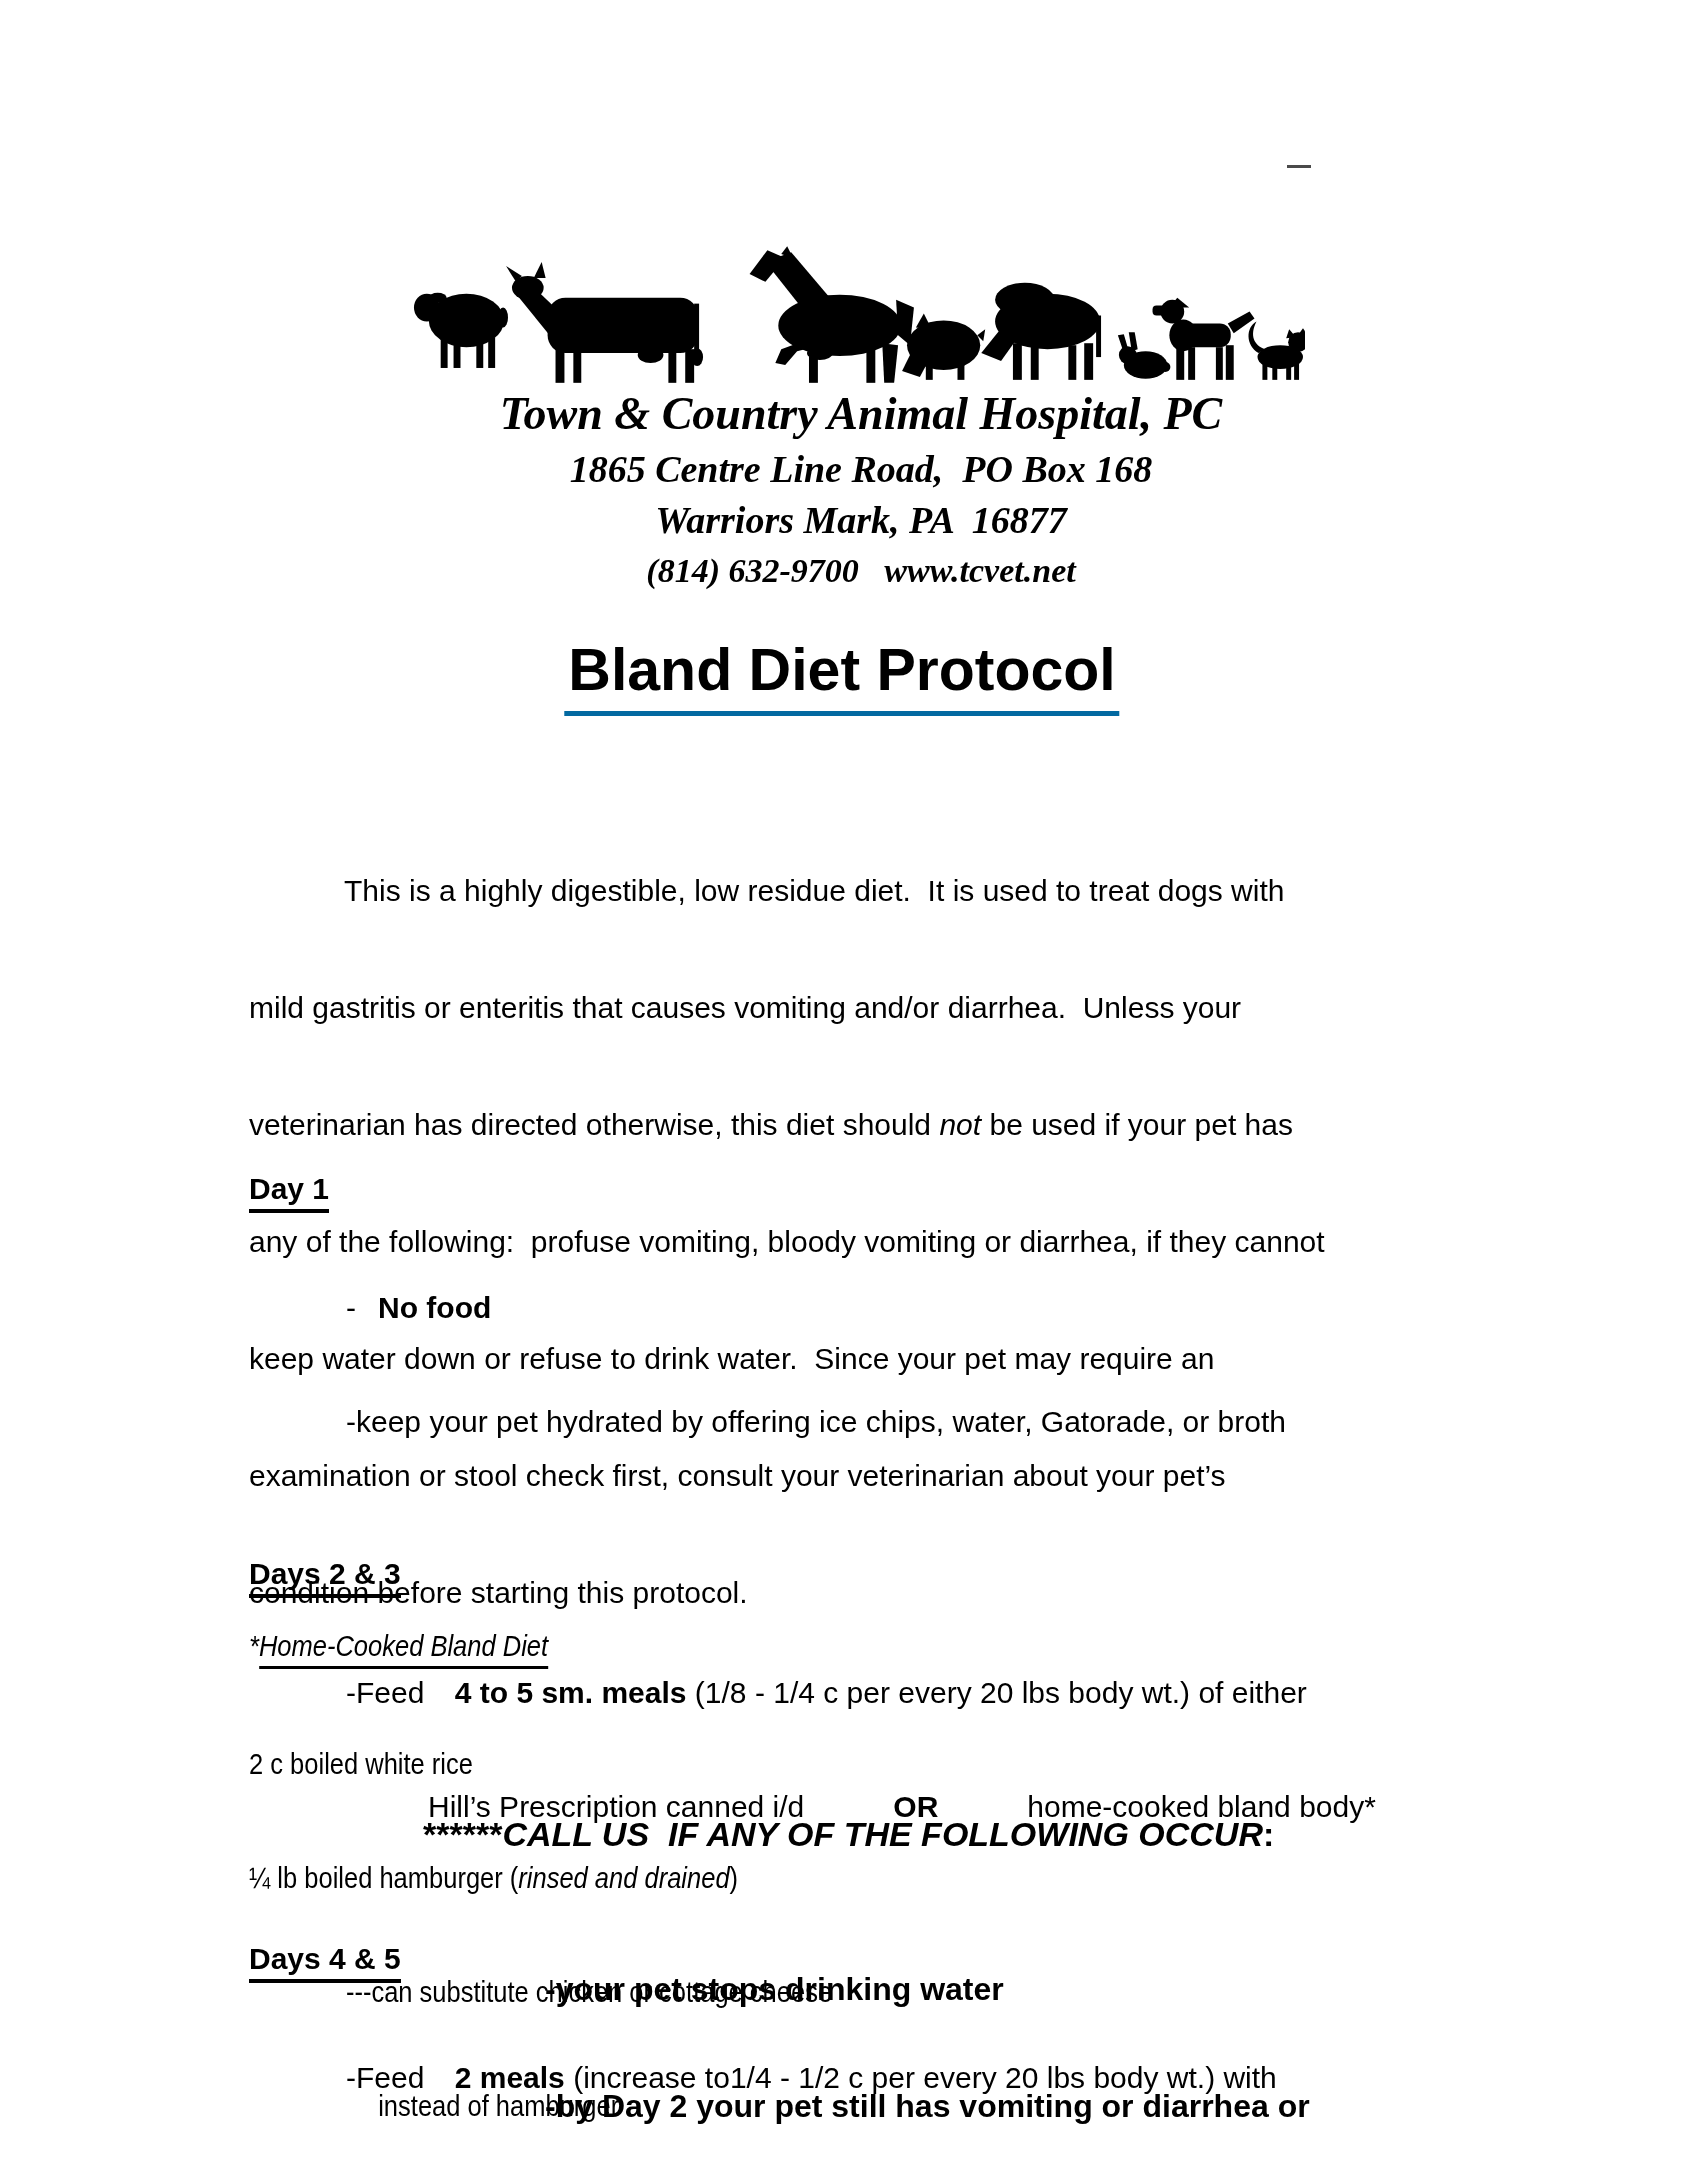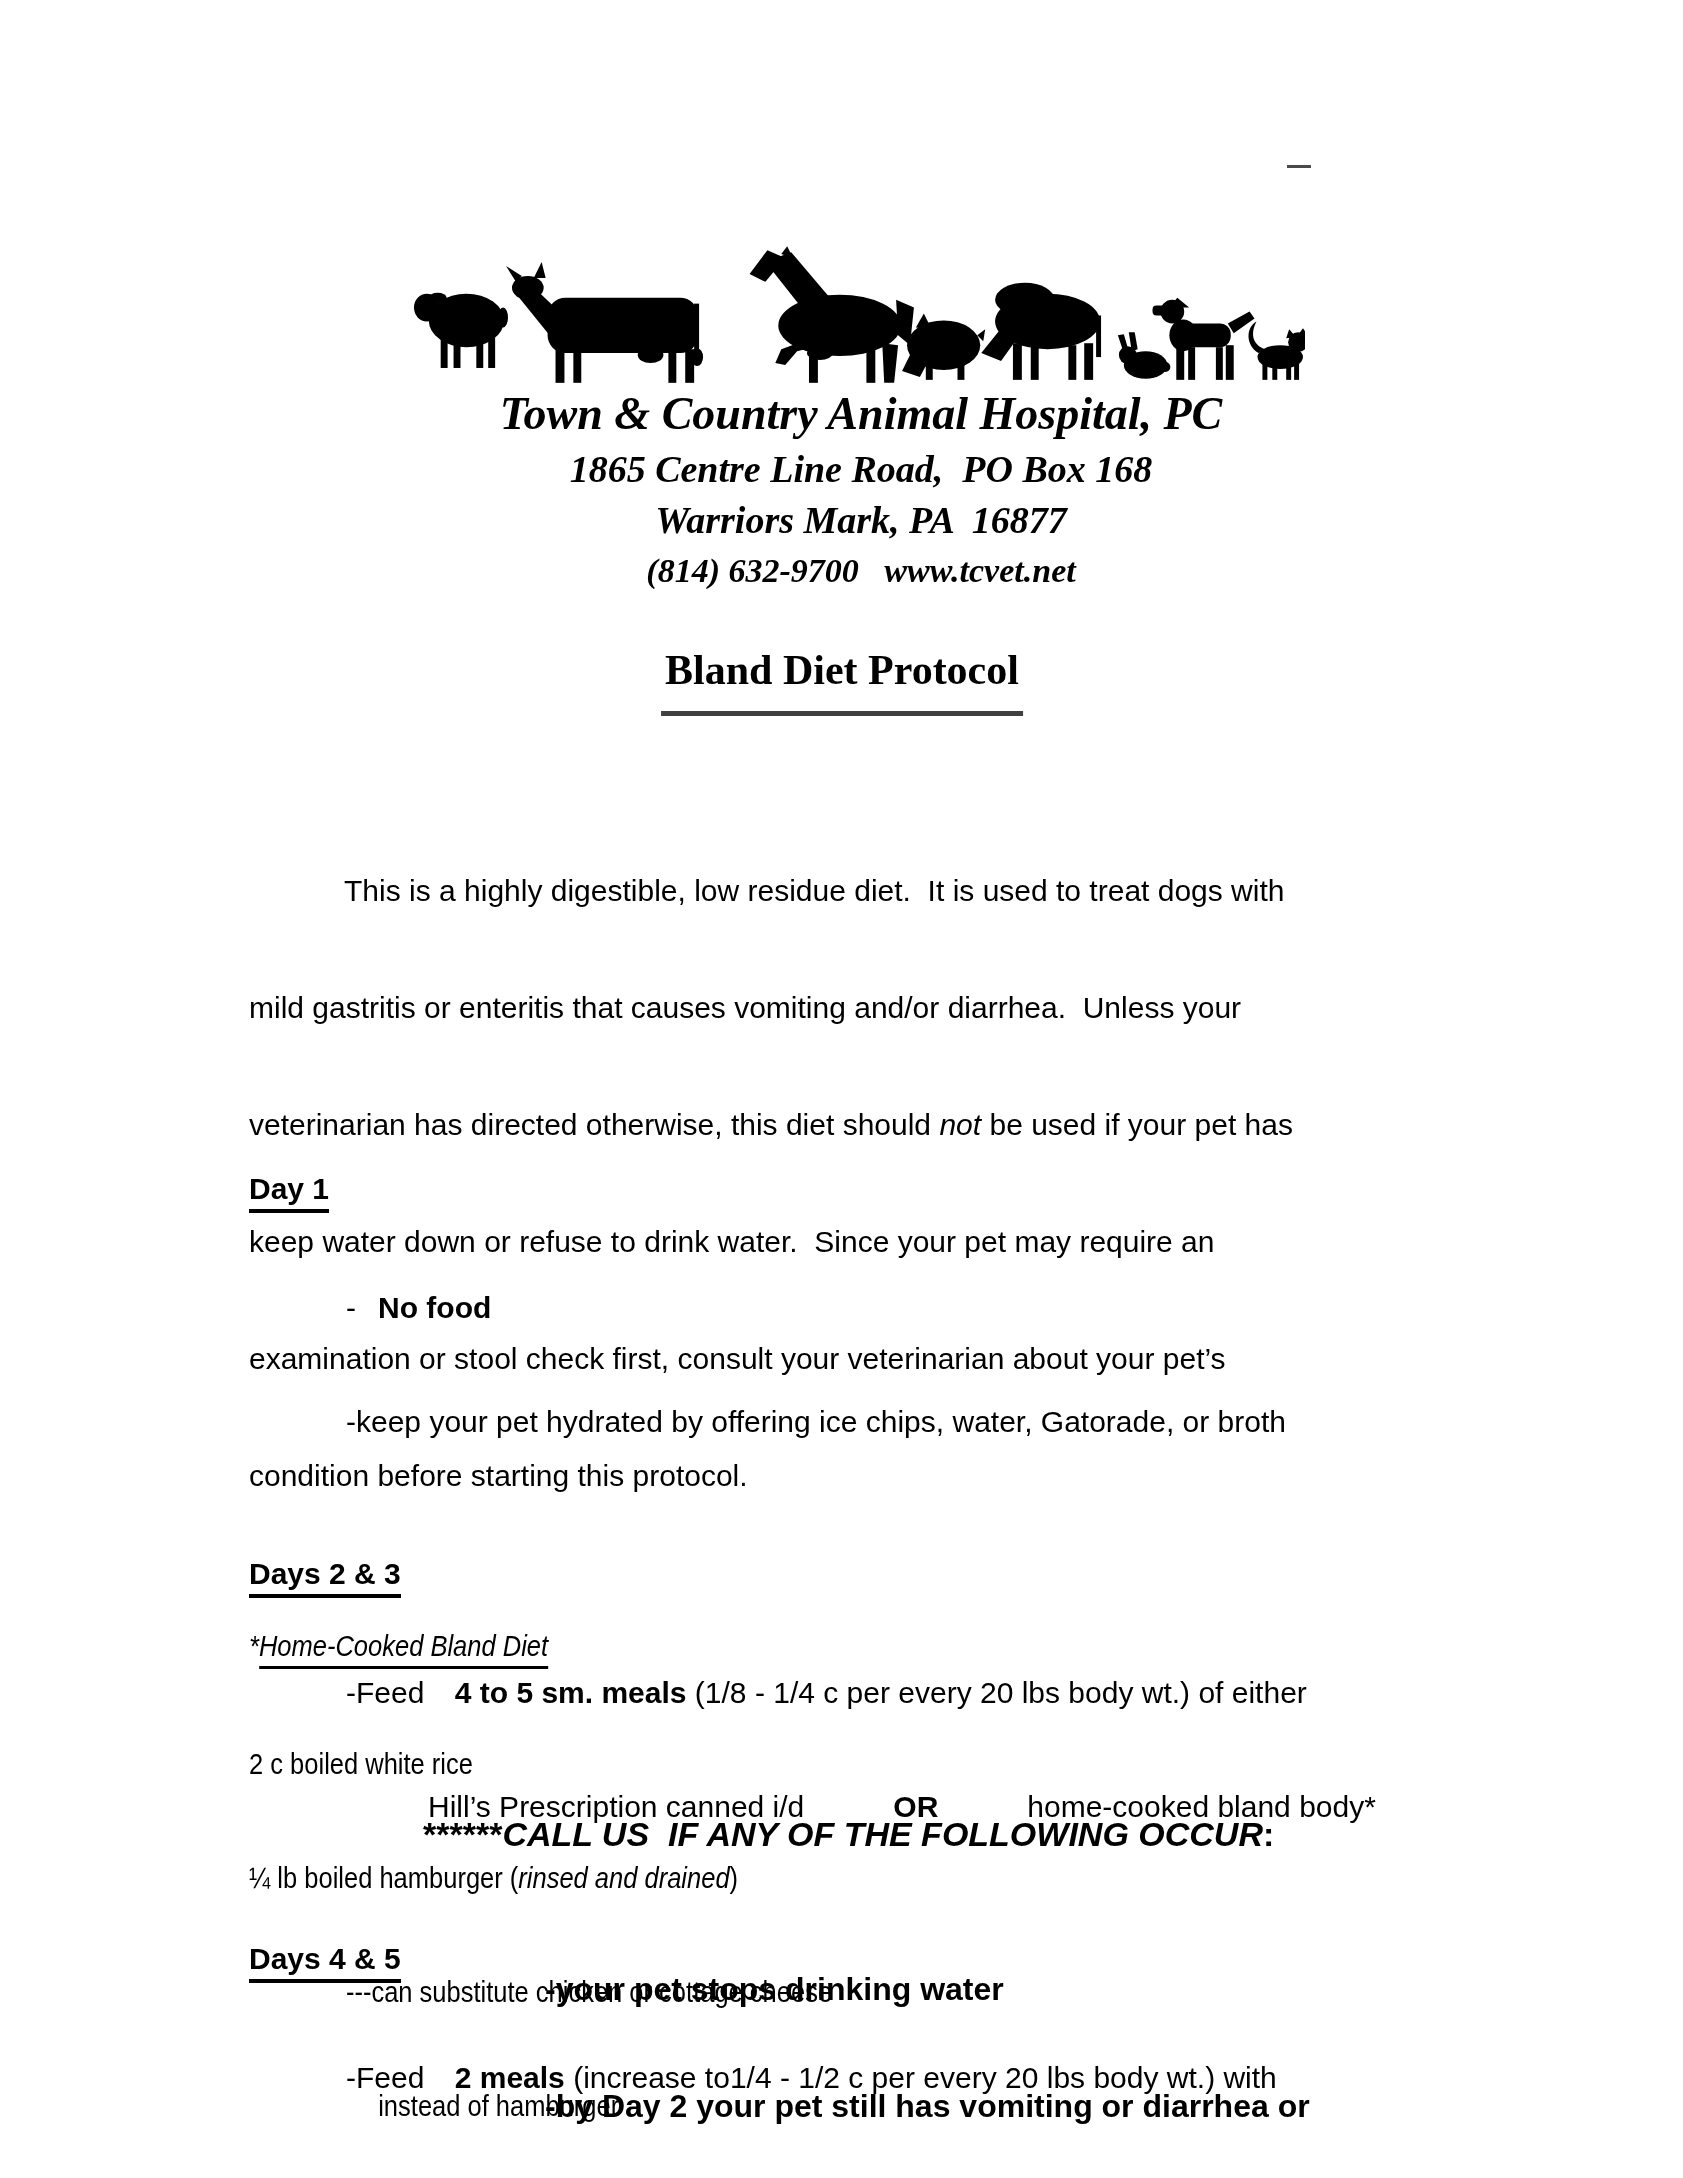--- a/index.html
+++ b/index.html
@@ -12,22 +12,22 @@
   .logo svg{display:block;}
   
   .hline{position:absolute;left:861px;transform:translateX(-50%);white-space:pre;
          font-family:"Liberation Serif","DejaVu Serif",serif;font-style:italic;font-weight:700;}
   .hname{top:388px;font-size:46px;line-height:51px;}
   .haddr1{top:446px;font-size:38px;line-height:46px;}
   .haddr2{top:497px;font-size:38px;line-height:46px;}
   .hphone{top:550px;font-size:34px;line-height:42px;}
   
   .title{position:absolute;left:842px;top:640px;transform:translateX(-50%);white-space:pre;
-         font-family:Liberation Serif, serif;font-weight:700;font-size:42px;line-height:61px;
-         border-bottom:5px solid #404040;padding:0 4px 10px 4px;}
+         font-family:Liberation Sans, sans-serif;font-weight:700;font-size:59px;line-height:61px;
+         border-bottom:5px solid #0369a1;padding:0 4px 10px 4px;}
   
   .intro{position:absolute;left:249px;top:793px;font-size:30px;line-height:39px;white-space:pre;}
   .intro .first{padding-left:95px;}
   .days{position:absolute;left:249px;top:1094px;font-size:30px;line-height:38px;white-space:pre;}
   .uh{display:inline-block;border-bottom:4px solid #000;padding-bottom:1px;font-weight:700;}
   .lvl1{padding-left:97px;}
   .lvl2{padding-left:179px;}
   .b{font-weight:700;margin-left:22px;}
   .i{font-style:italic;}
   .or{font-weight:700;margin:0 89px;}
@@ -149,20 +149,21 @@
   <div class="hline haddr1">1865 Centre Line Road,  PO Box 168</div>
   <div class="hline haddr2">Warriors Mark, PA  16877</div>
   <div class="hline hphone">(814) 632-9700   www.tcvet.net</div>
 
   <div class="title">Bland Diet Protocol</div>
 
   <div class="intro">
     <div class="first">This is a highly digestible, low residue diet.  It is used to treat dogs with</div>
     <div>mild gastritis or enteritis that causes vomiting and/or diarrhea.  Unless your</div>
     <div><span>veterinarian has directed otherwise, this diet should </span><span class="i">not</span><span> be used if your pet has</span></div>
+    <div>any of the following:  profuse vomiting, bloody vomiting or diarrhea, if they cannot</div>
     <div>keep water down or refuse to drink water.  Since your pet may require an</div>
     <div>examination or stool check first, consult your veterinarian about your pet’s</div>
     <div>condition before starting this protocol.</div>
   </div>
 
   <div class="days">
     <div><span class="uh">Day 1</span></div>
     <div class="lvl1"><span>-</span><span class="b">No food</span></div>
     <div class="lvl1">-keep your pet hydrated by offering ice chips, water, Gatorade, or broth</div>
 

